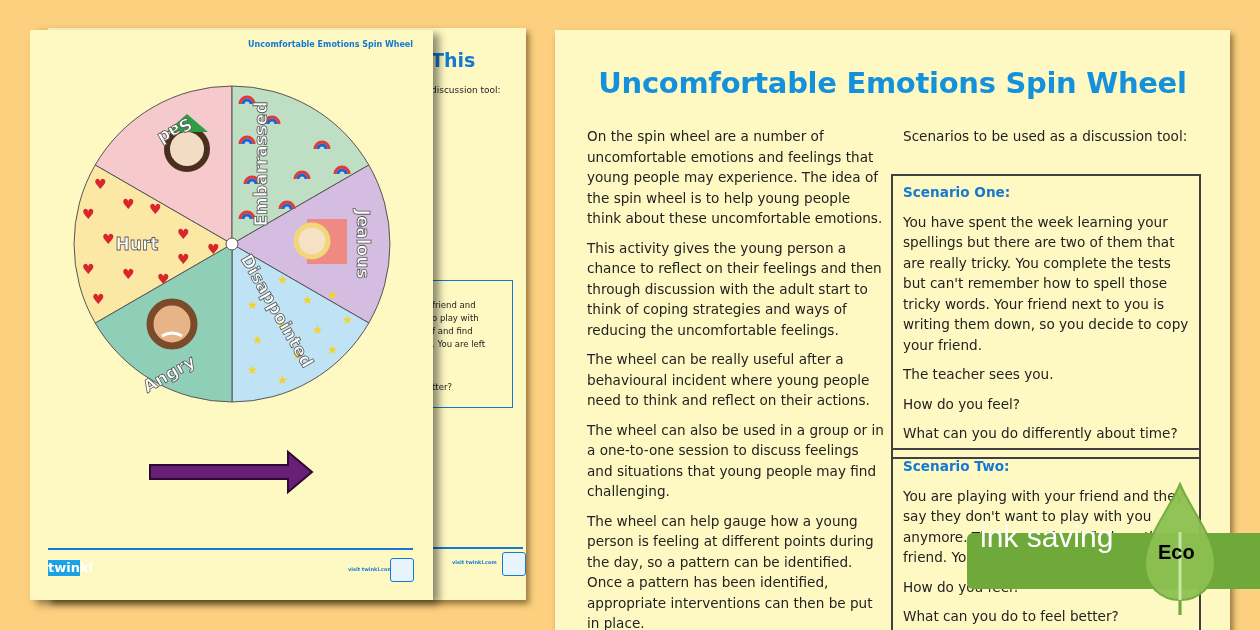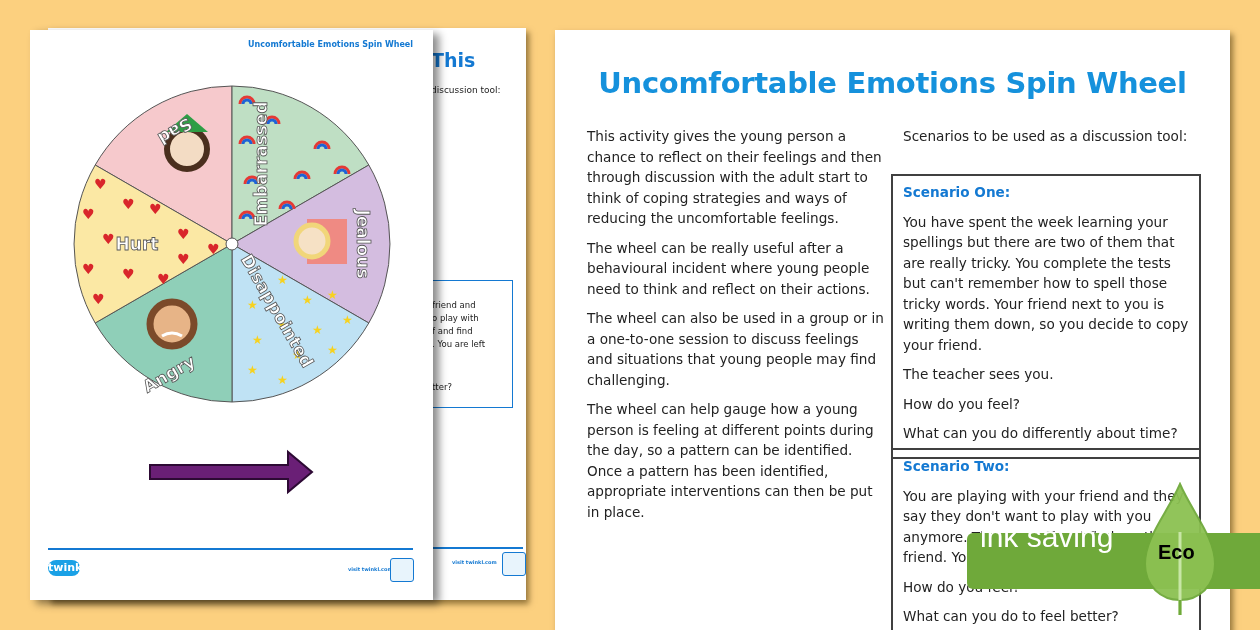--- a/index.html
+++ b/index.html
@@ -1,27 +1,27 @@
 <!DOCTYPE html>
 <html><head>
 <meta charset="utf-8">
 <style>
   html,body{margin:0;padding:0;}
   body{width:1260px;height:630px;overflow:hidden;background:#fcd07f;position:relative;font-family:"DejaVu Sans",sans-serif;}
-  .page{position:absolute;background:#ffffff;box-shadow:3px 4px 6px rgba(60,40,0,.55);}
+  .page{position:absolute;background:#fef9c3;box-shadow:3px 4px 6px rgba(60,40,0,.55);}
   #back-page{left:48px;top:28px;width:478px;height:572px;}
   #front-page{left:30px;top:30px;width:403px;height:570px;box-shadow:6px 4px 8px rgba(0,0,0,.45);}
   #main-page{left:555px;top:30px;width:675px;height:620px;}
   .mini-title{position:absolute;top:10px;right:20px;font-size:8px;font-weight:bold;color:#1479d2;}
   .back-title{position:absolute;left:383px;top:21px;font-size:19px;font-weight:bold;color:#1479d2;}
   .back-sub{position:absolute;left:383px;top:57px;font-size:9px;color:#222;}
   .back-box{position:absolute;left:383px;width:80px;border:1.5px solid #1479d2;font-size:8.5px;color:#222;line-height:13px;padding-top:18px;}
   .back-box div{white-space:nowrap;overflow:hidden;}
   .footer-line{position:absolute;height:2px;background:#1479d2;}
-  .twinkl-logo{position:absolute;width:32px;height:16px;border-radius:8px;background:#1aa1e6;color:#fff;font-size:11px;font-weight:bold;text-align:center;line-height:16px;}
+  .twinkl-logo{position:absolute;width:32px;height:16px;border-radius:0;background:#1aa1e6;color:#fff;font-size:13px;font-weight:bold;text-align:center;line-height:16px;}
   .visit{position:absolute;font-size:5px;color:#1479d2;font-weight:bold;}
   .badge{position:absolute;width:22px;height:22px;border:1px solid #1479d2;border-radius:3px;background:#e8f4fc;}
   .wheel{position:absolute;left:42px;top:54px;width:320px;height:320px;}
   .arrow{position:absolute;left:118px;top:418px;}
   .main-title{position:absolute;left:0;right:0;top:36px;text-align:center;font-size:29px;font-weight:bold;color:#1591dc;letter-spacing:-0.3px;}
   .col-left{position:absolute;left:32px;top:96px;width:300px;font-size:13.6px;line-height:20.5px;color:#222;}
   .col-left p{margin:0 0 9px 0;}
   .col-right{position:absolute;left:348px;top:96px;width:310px;font-size:13.6px;line-height:20.5px;color:#222;}
   .scen-intro{margin:0;}
   .scen{position:absolute;left:336px;width:310px;border:2px solid #404040;padding:6px 10px 4px 10px;box-sizing:border-box;font-size:13.6px;line-height:20.5px;color:#222;}
@@ -164,20 +164,21 @@
   <div class="footer-line" style="left:18px;width:365px;top:518px;"></div>
   <div class="twinkl-logo" style="left:18px;top:530px;">twinkl</div>
   <div class="visit" style="left:318px;top:536px;">visit twinkl.com</div>
   <div class="badge" style="left:360px;top:528px;"></div>
 </div>
 
 <div class="page" id="main-page">
   <div class="main-title">Uncomfortable Emotions Spin Wheel</div>
 
   <div class="col-left">
+    <p>On the spin wheel are a number of uncomfortable emotions and feelings that young people may experience. The idea of the spin wheel is to help young people think about these uncomfortable emotions.</p>
     <p>This activity gives the young person a chance to reflect on their feelings and then through discussion with the adult start to think of coping strategies and ways of reducing the uncomfortable feelings.</p>
     <p>The wheel can be really useful after a behavioural incident where young people need to think and reflect on their actions.</p>
     <p>The wheel can also be used in a group or in a one-to-one session to discuss feelings and situations that young people may find challenging.</p>
     <p>The wheel can help gauge how a young person is feeling at different points during the day, so a pattern can be identified. Once a pattern has been identified, appropriate interventions can then be put in place.</p>
 
   </div>
 
   <div class="col-right">
     <p class="scen-intro">Scenarios to be used as a discussion tool:</p>
   </div>

